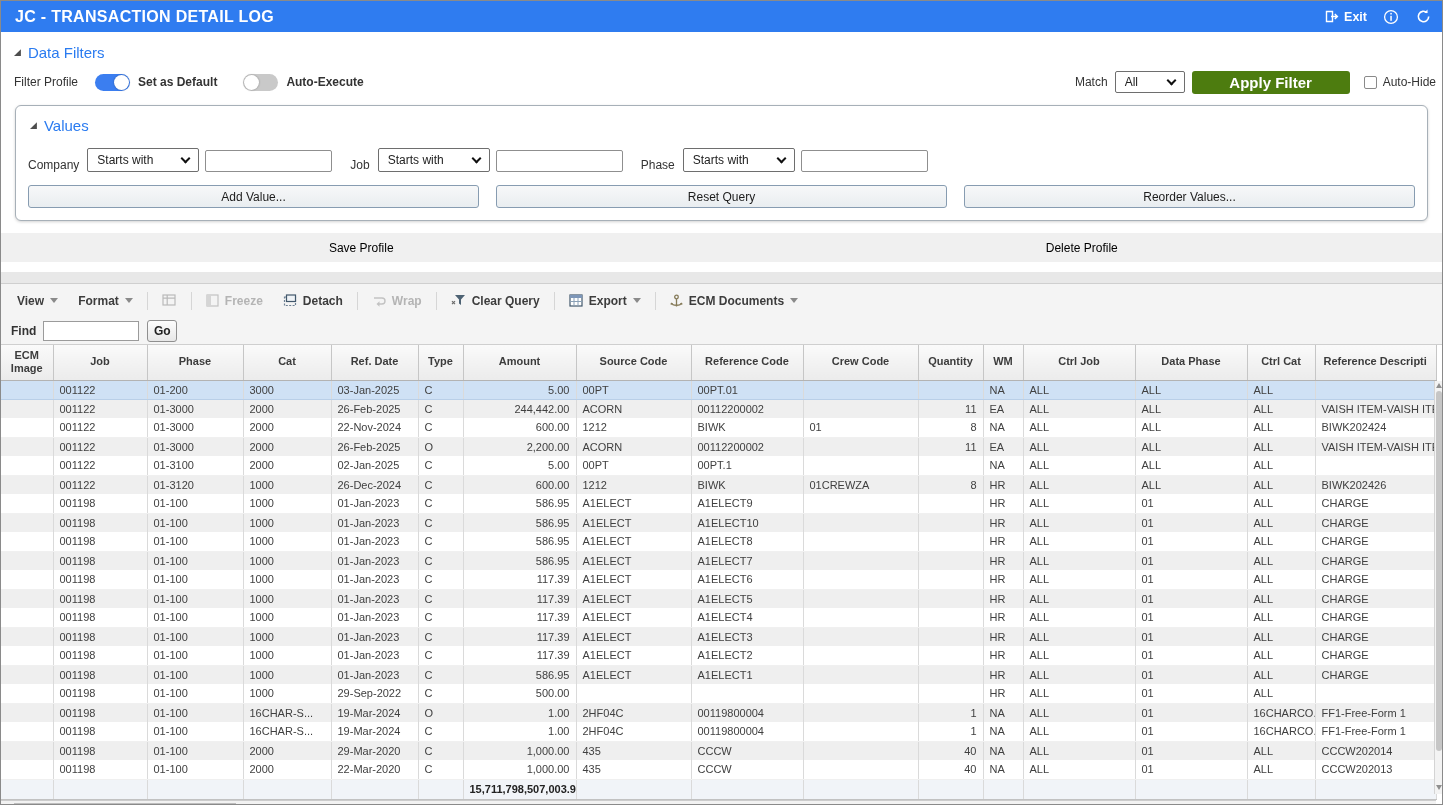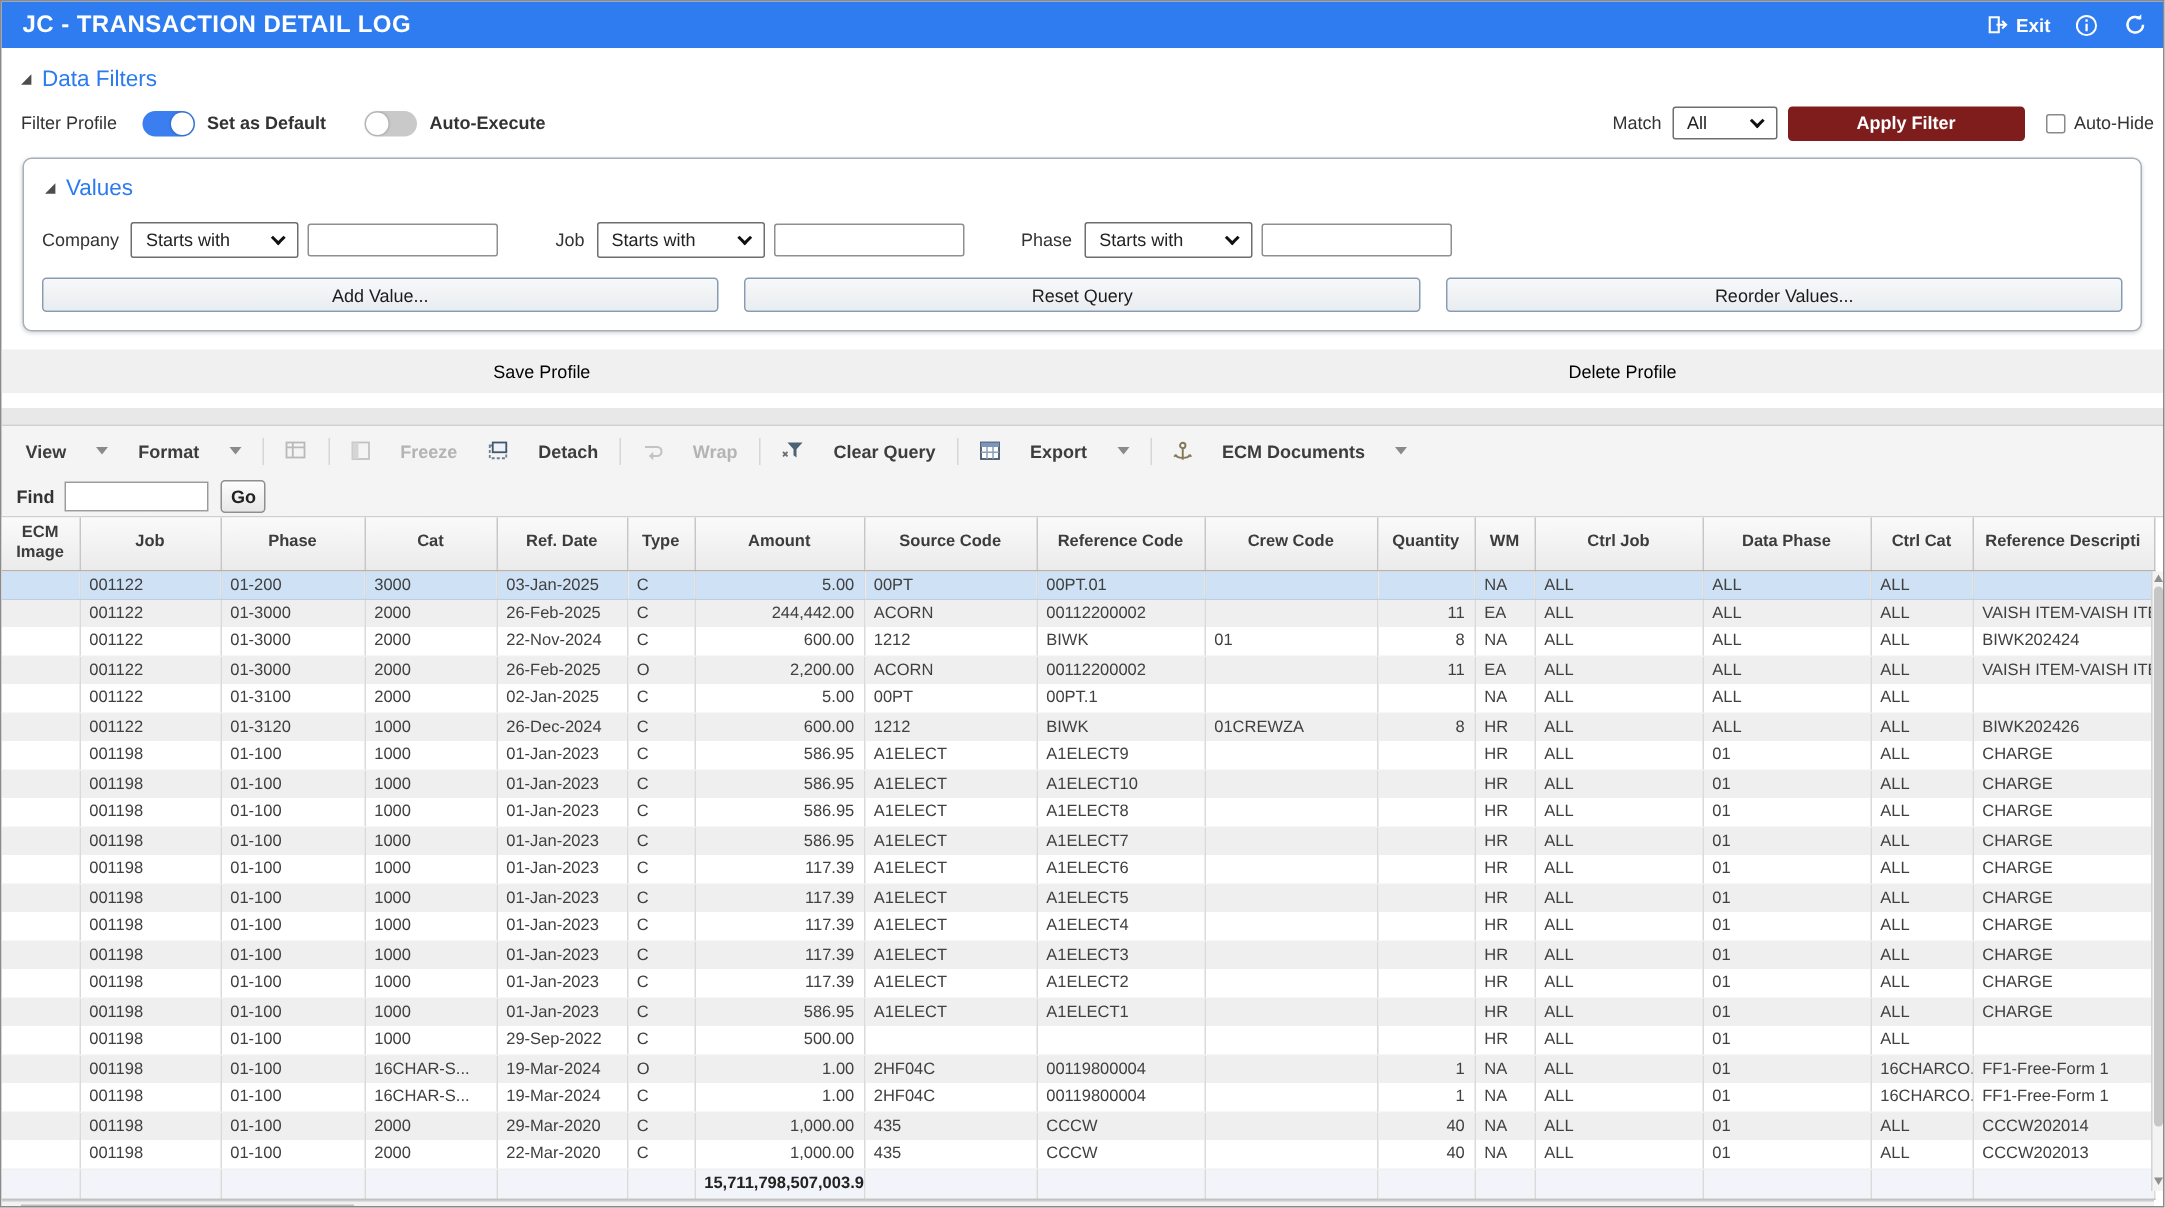--- a/index.html
+++ b/index.html
@@ -35,33 +35,33 @@
   }
   .chev { width:7px; height:7px; border-right:2px solid #111; border-bottom:2px solid #111; transform:rotate(45deg); margin-top:-4px; flex:none; margin-left:10px;}
   .toggle { width:35px; height:17px; border-radius:9px; position:relative; cursor:pointer; flex:none; }
   .toggle.on  { background:#3b7ef0; }
   .toggle.off { background:#c9c9c9; }
   .knob { width:15px; height:15px; border-radius:50%; background:#fff; position:absolute; top:1px; box-shadow:0 0 2px rgba(0,0,0,.35); }
   .toggle.on  .knob { right:1px; }
   .toggle.off .knob { left:1px; }
   .tog-label { font-size:12px; font-weight:bold; color:#333; margin-left:8px; }
   .btn-primary {
-    height:23px; background:#7f1d1d; color:#fff; border:none; border-radius:3px;
-    font-size:12px; font-weight:bold; font-family:"Liberation Sans",sans-serif;
+    height:23px; background:#4d7c0f; color:#fff; border:none; border-radius:3px;
+    font-size:15px; font-weight:bold; font-family:"Liberation Sans",sans-serif;
     width:158px; cursor:pointer;
   }
   .cbx { width:13px; height:13px; border:1px solid #8a8a8a; background:#fff; border-radius:2px; flex:none; cursor:pointer;}
   .cbx-label { font-size:12px; color:#333; margin-left:6px; }
   
   .values-box {
     margin:8px 14px 0 14px; border:1px solid #a7b0b8; border-radius:6px;
     box-shadow:0 1px 3px rgba(0,0,0,.18); padding:7px 12px 12px 12px; background:#fff;
   }
   .values-fields { display:flex; align-items:center; margin-top:8px; }
-  .vgroup { display:flex; align-items:center; margin-right:38px; }
+  .vgroup { display:flex; align-items:flex-end; margin-right:18px; }
   .vgroup .flabel { margin-right:8px; }
   .op-sel { width:112px; margin-right:6px; }
   .txt {
     height:22px; width:127px; border:1px solid #8f8f8f; border-radius:2px;
     font-size:12px; padding:0 5px; font-family:"Liberation Sans",sans-serif;
   }
   .values-btn-row { display:flex; gap:17px; margin-top:13px;justify-content:flex-end; }
   .btn-flat {
     flex:1; height:23px; border:1px solid #879cb1; border-radius:3px;
     background:linear-gradient(#f7f8f9,#e9edf0); font-size:12px; color:#1c1c1c;
@@ -69,21 +69,21 @@
   }
   
   .save-strip { margin-top:12px; background:#f0f0f0; height:29px; display:flex; align-items:center; }
   .strip-slot { flex:1; display:flex; justify-content:center; align-items:center; }
   .btn-disabled { font-size:12px; color:#000000; background:none; border:none; font-family:"Liberation Sans",sans-serif; }
   .strip-slot .btn-flat { flex:none; width:462px; }
   
   .gap { height:11px; background:#e8e8e8; }
   .grid-panel { background:#f4f4f4; border-top:1px solid #cfcfcf; }
   .toolbar { height:33px; display:flex; align-items:center; padding:0 6px; }
-  .t-item { display:flex; align-items:center; gap:20px; padding:0 10px; font-size:12px; font-weight:bold; color:#3d3d3d; cursor:pointer; white-space:nowrap;}
+  .t-item { display:flex; align-items:center; gap:6px; padding:0 10px; font-size:12px; font-weight:bold; color:#3d3d3d; cursor:pointer; white-space:nowrap;}
   .t-item.dis { color:#b4b4b4; cursor:default; }
   .caret { width:0; height:0; border-left:4px solid transparent; border-right:4px solid transparent; border-top:5px solid #8a8a8a; }
   .t-sep { width:1px; height:18px; background:#d6d6d6; margin:0 4px; }
   .find-row { height:28px; display:flex; align-items:center; padding:0 10px; border-bottom:1px solid #cfcfcf; }
   .find-row .flabel { font-weight:bold; margin-right:7px; }
   .find-input { width:96px; height:20px; border:1px solid #9b9b9b; font-size:12px; padding:0 4px; font-family:"Liberation Sans",sans-serif;}
   .btn-go { margin-left:8px; height:22px; width:30px; border:1px solid #8f8f8f; border-radius:3px; background:linear-gradient(#fdfdfd,#e7e7e7); font-size:12px; font-weight:bold; color:#222; font-family:"Liberation Sans",sans-serif; cursor:pointer;}
   
   .grid-wrap { position:relative; background:#fff; }
   table { border-collapse:collapse; table-layout:fixed; width:1435px; }

